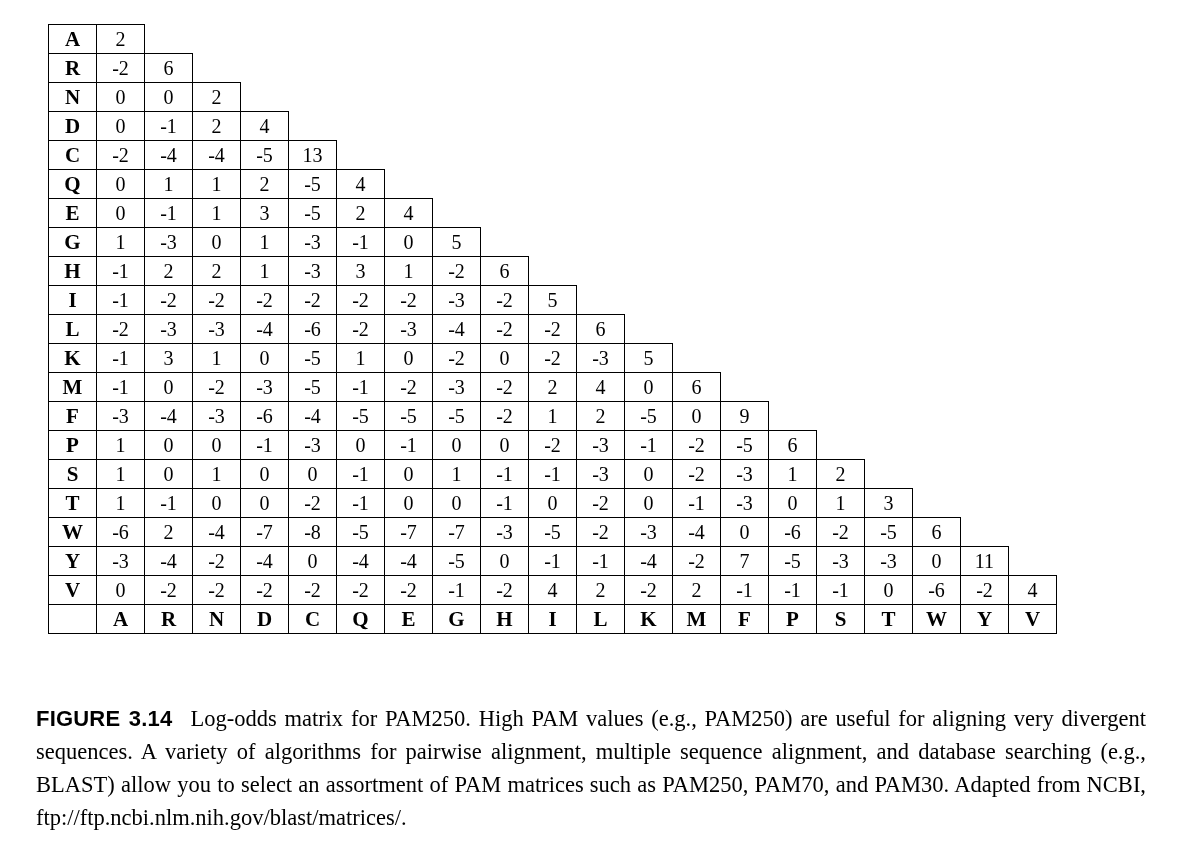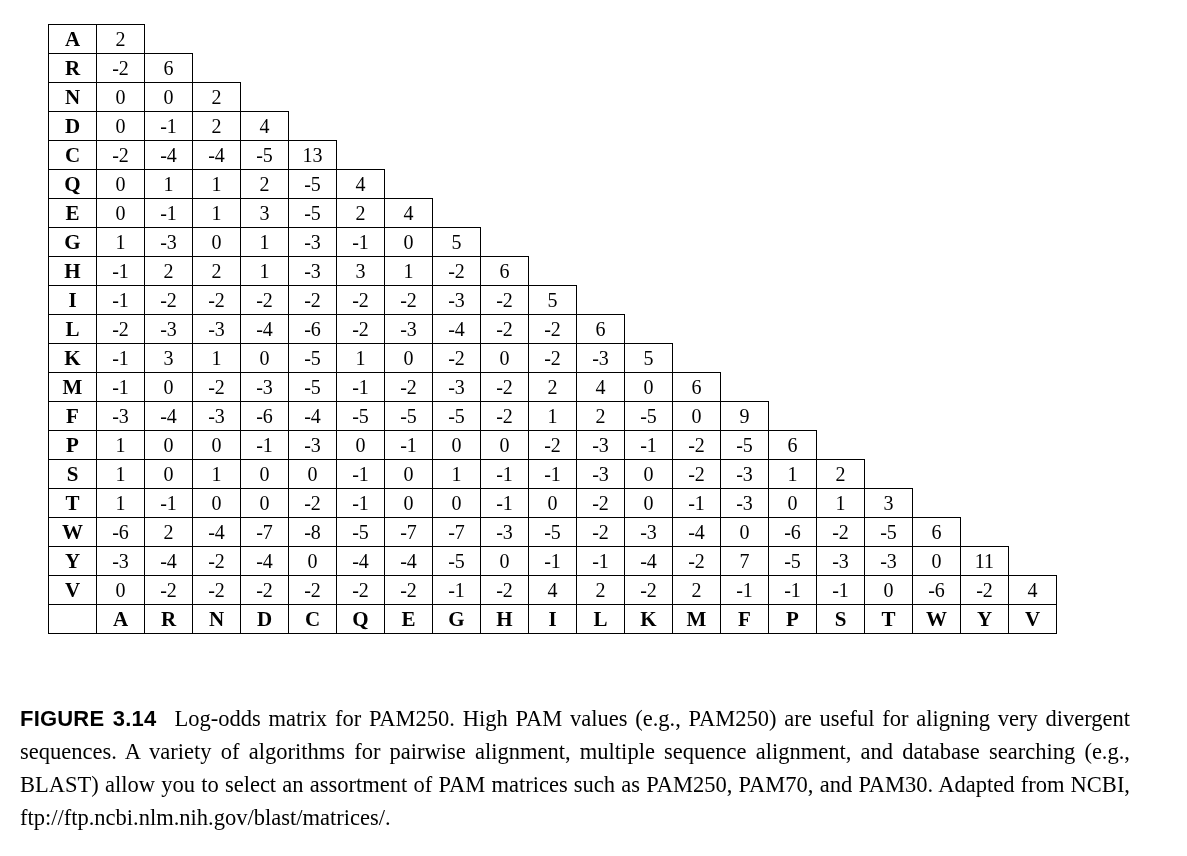--- a/index.html
+++ b/index.html
@@ -53,21 +53,21 @@
     border: 1px solid #000000;
     font-weight: bold;
     font-size: 21px;
   }
   table.pam td.corner {
     border: 1px solid #000000;
     background: #ffffff;
   }
   .caption {
     position: absolute;
-    left: 20px;
+    left: 36px;
     top: 702px;
     width: 1110px;
     font-size: 22.5px;
     line-height: 33px;
     text-align: justify;
     font-family: "Liberation Serif", serif;
   }
   .caption .figlabel {
     font-family: "Liberation Sans", sans-serif;
     font-weight: bold;

